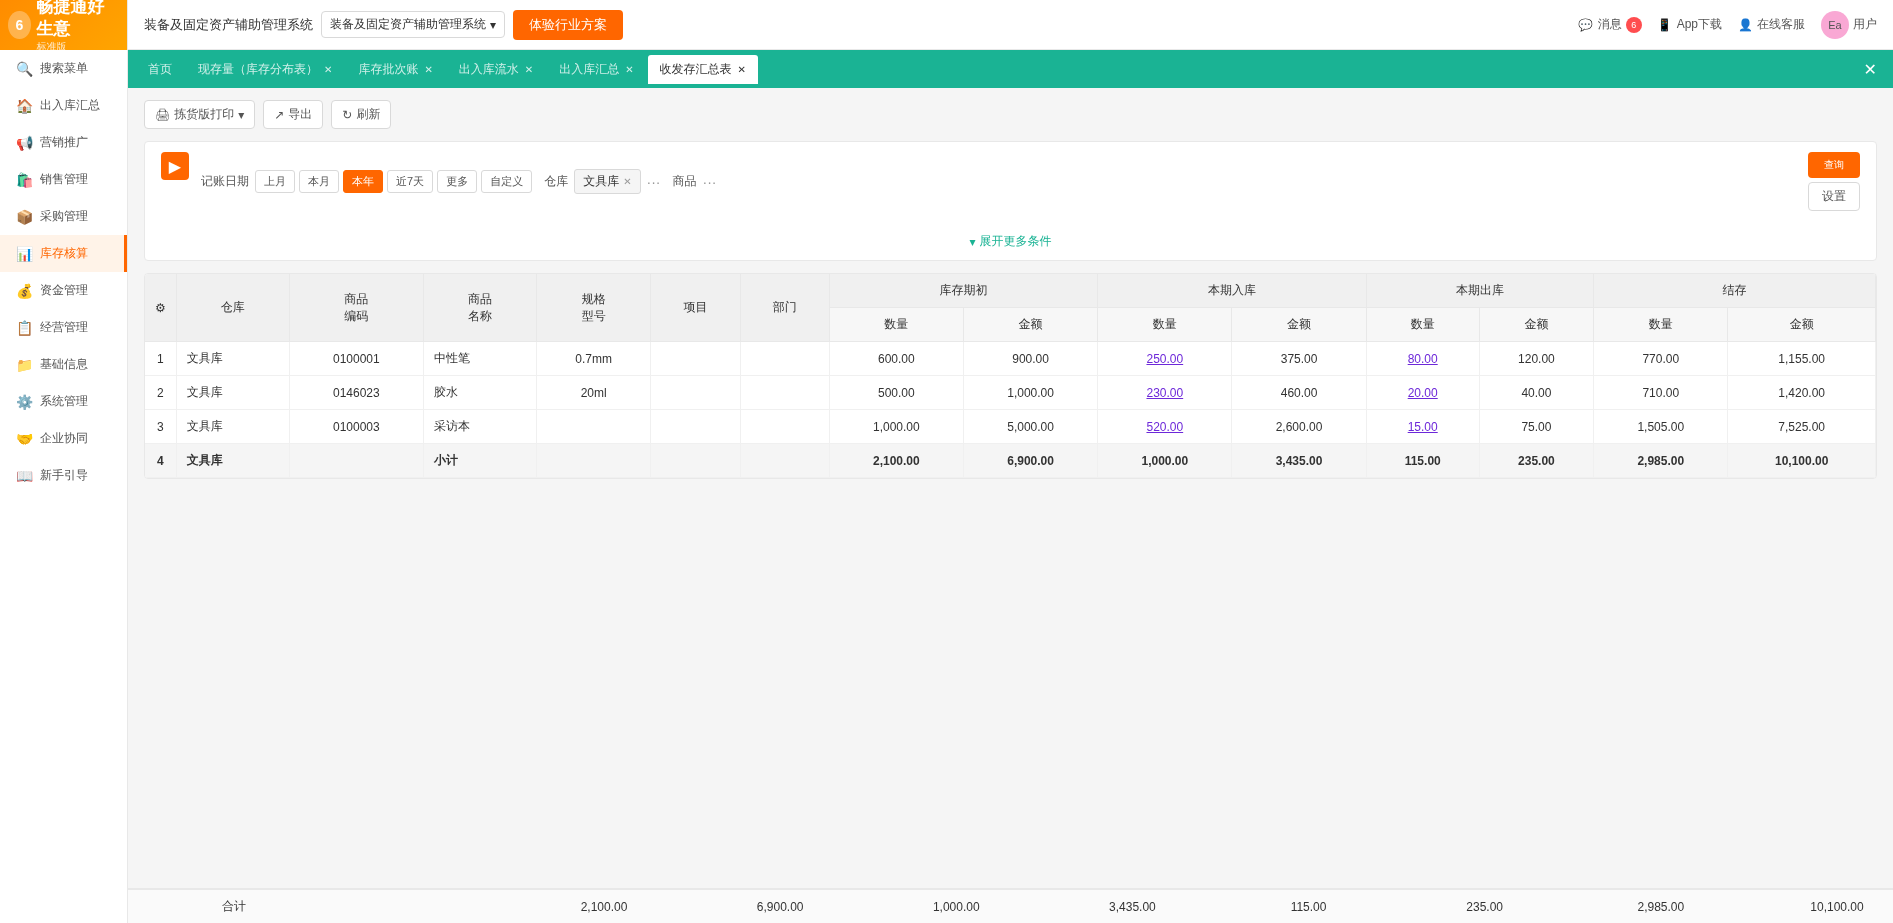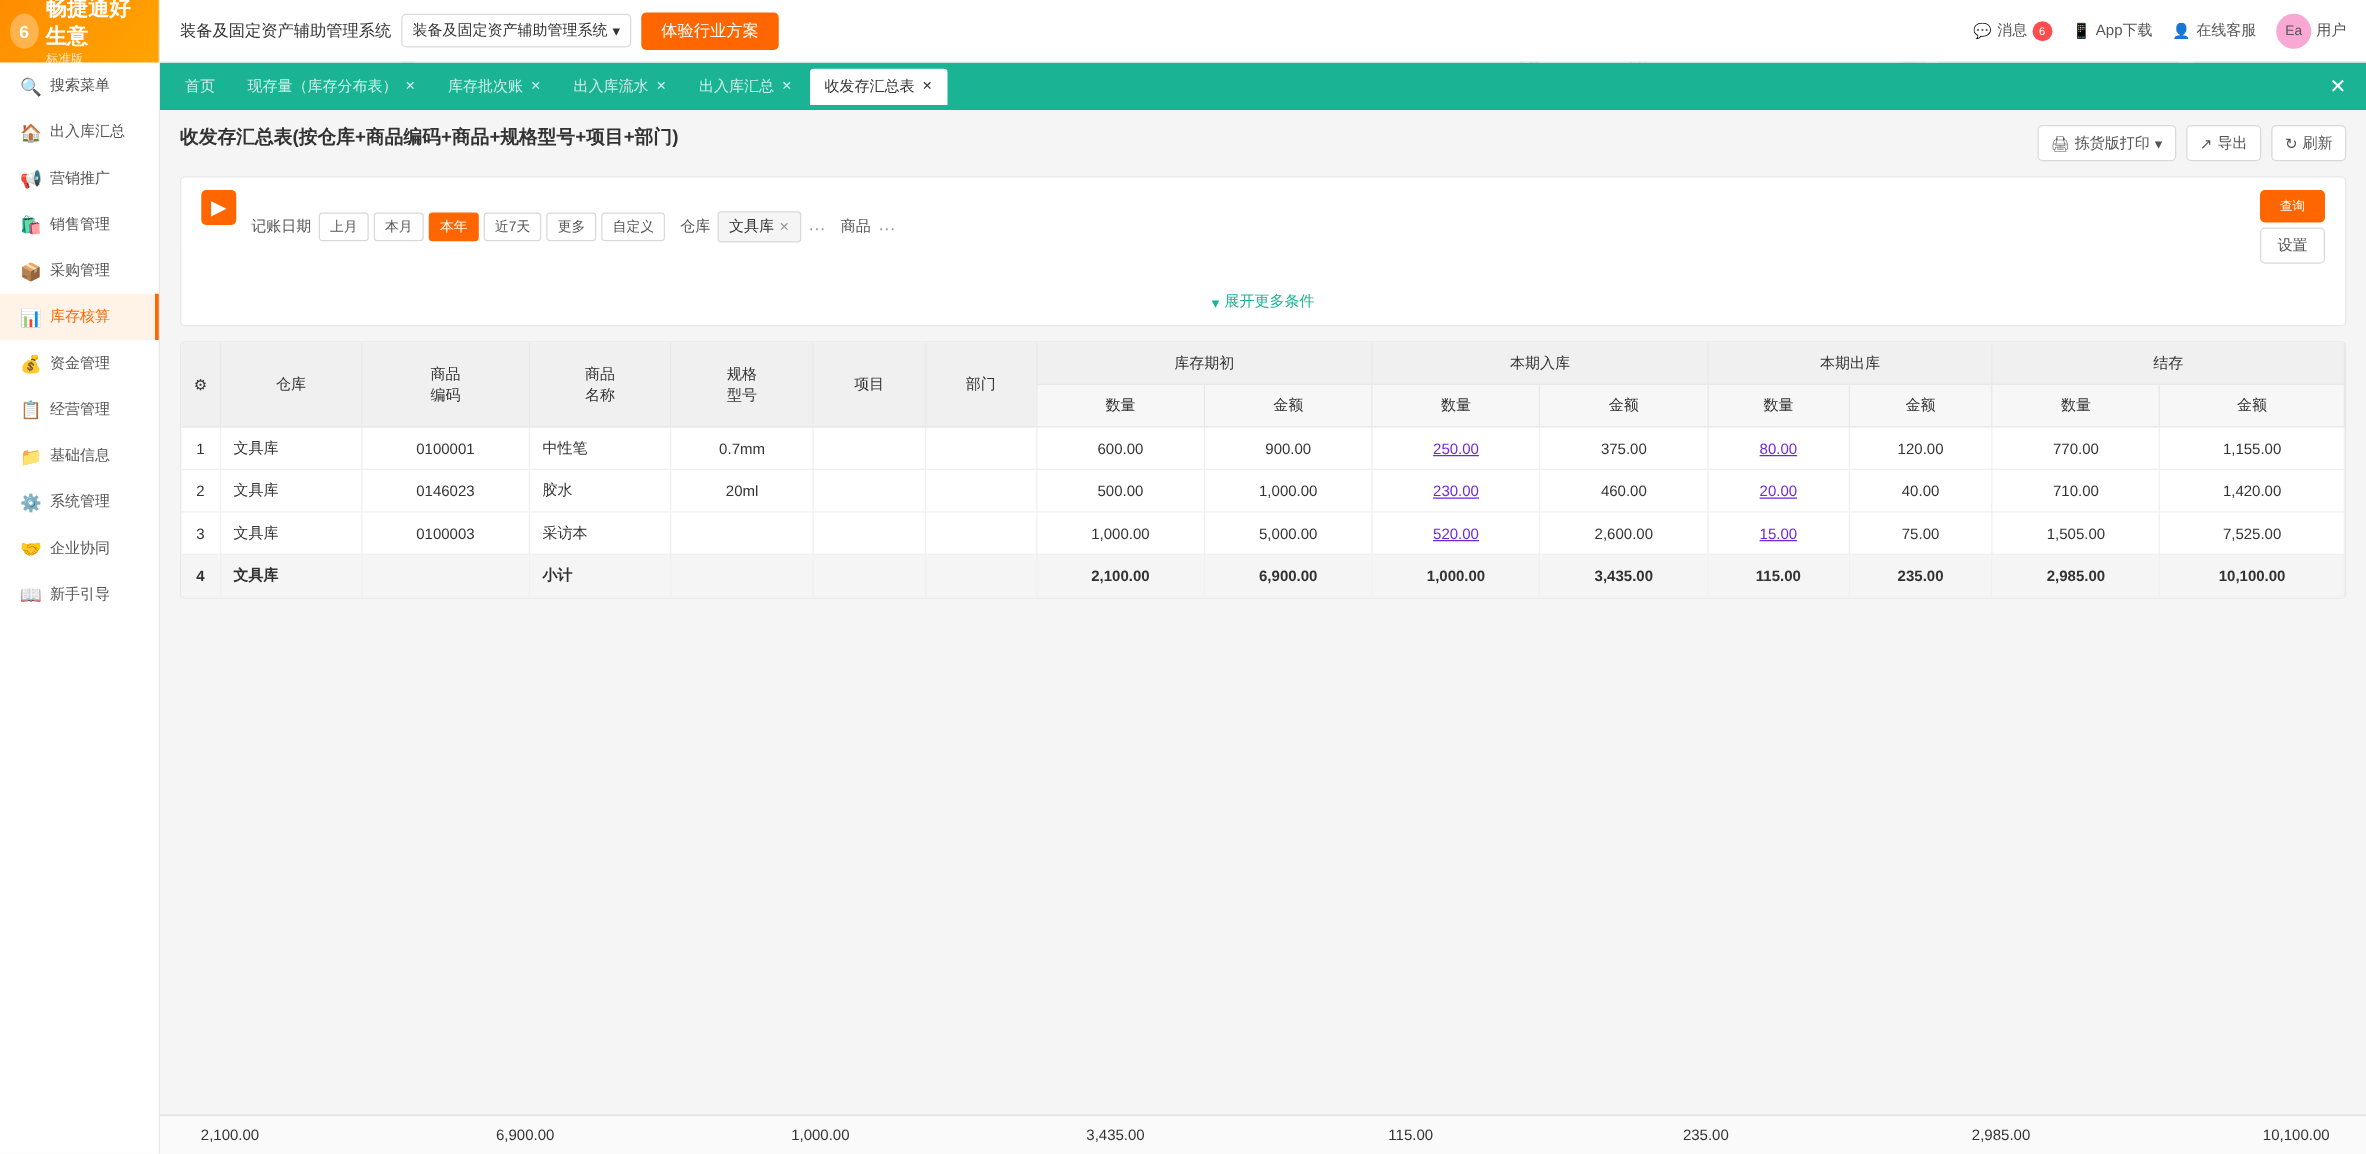--- a/index.html
+++ b/index.html
@@ -276,21 +276,20 @@
       </div>
     </div>
   <div class="tab-close-all">✕</div>
 </div>
 
 <div class="main-content">
   <div class="content-wrapper">
 
     <div class="page-header">
       <div style="display:flex; justify-content:space-between; align-items:center;">
-        <h2 class="page-title">收发存汇总表(按仓库+商品编码+商品+规格型号+项目+部门)</h2>
         <div class="page-actions">
           <button class="action-btn">
             <span>🖨</span>
             <span>拣货版打印</span>
             <span>▾</span>
           </button>
           <button class="action-btn">
             <span>↗</span>
             <span>导出</span>
           </button>
@@ -444,20 +443,24 @@
       <td>10,100.00</td>
     </tr>
           </tbody>
       </table>
     </div>
   </div>
 </div>
 
 <div class="table-footer">
   <div style="display:flex; align-items:center; width:100%; gap:0;">
+    <div style="min-width:420px; display:flex; align-items:center; gap:8px;">
+      <span style="min-width:30px;"></span>
+      <span class="footer-label">合计</span>
+    </div>
     <div style="display:flex; flex:1; justify-content:space-between;">
       <span class="footer-cell">2,100.00</span>
       <span class="footer-cell">6,900.00</span>
       <span class="footer-cell">1,000.00</span>
       <span class="footer-cell">3,435.00</span>
       <span class="footer-cell">115.00</span>
       <span class="footer-cell">235.00</span>
       <span class="footer-cell">2,985.00</span>
       <span class="footer-cell">10,100.00</span>
     </div>

